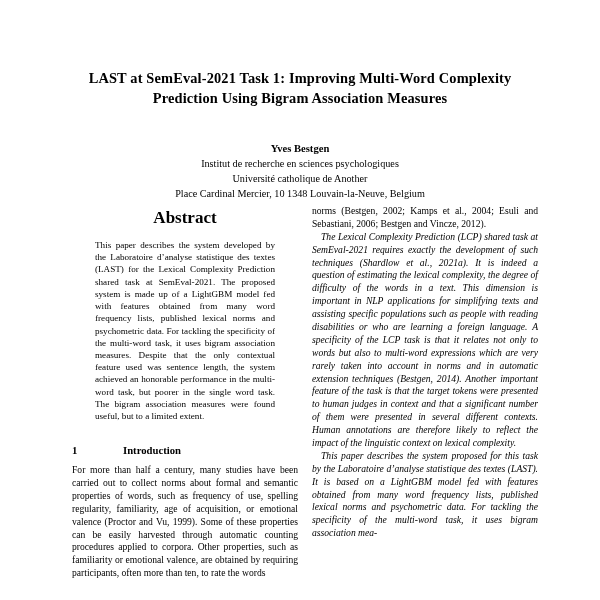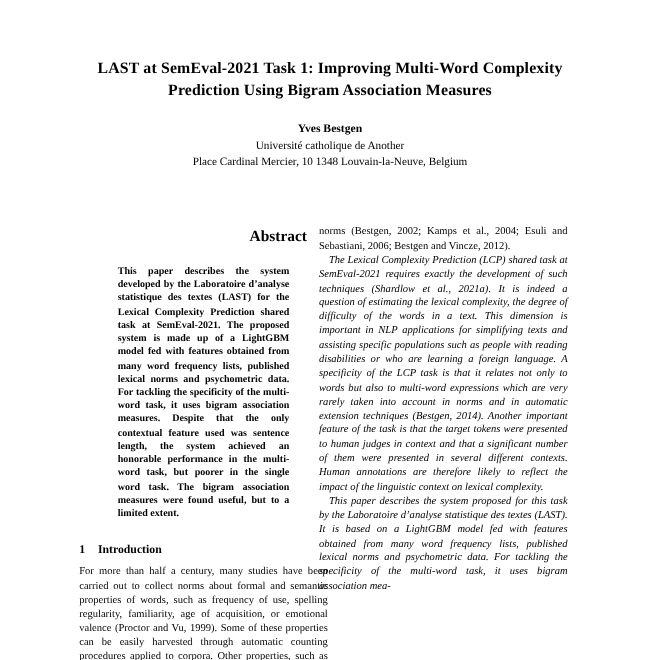--- a/index.html
+++ b/index.html
@@ -15,41 +15,41 @@
     font-family: "Liberation Serif", "DejaVu Serif", serif;
     color: #000000;
     -webkit-font-smoothing: antialiased;
   }
 
   .page {
     position: relative;
     width: 600px;
     height: 600px;
     box-sizing: border-box;
-    padding: 0;
+    padding: 16px;
     border-radius: 14px;
   }
 
   
   .title-block {
     padding: 52px 62px 0 62px;
   }
   .paper-title {
     font-size: 14.4px;
     font-weight: bold;
     line-height: 1.42;
     text-align: center;
     letter-spacing: 0.01em;
     margin: 0;
   }
 
   
   .author-block {
     text-align: center;
-    margin-top: 17px;
+    margin-top: 32px;
   }
   .author-name {
     font-size: 10.6px;
     font-weight: bold;
     line-height: 1.5;
   }
   .affil-line {
     font-size: 10.2px;
     line-height: 1.46;
   }
@@ -72,60 +72,60 @@
   .col {
     position: absolute;
     top: 0;
     height: 395px;
   }
   .col-left {
     left: 72px;
     width: 226px;
   }
   .col-right {
-    left: 290px;
+    left: 312px;
     width: 226px;
   }
 
   
   .abstract-wrap {
     padding: 0 19px 0 19px;
   }
   .abstract-heading {
-    font-size: 14px;
+    font-size: 17px;
     font-weight: bold;
-    text-align: right;
+    text-align: center;
     margin: 3px 0 11px 0;
     font-family: Liberation Serif, serif;
   }
   .abstract-body p {
-    margin: 16px;
+    margin: 4px;
     font-size: 9.15px;
     line-height: 1.335;
     text-align: justify;
     text-justify: inter-word;
     hyphens: none;
-    font-weight: bold;
   }
 
   
   .section-heading {
     margin: 22px 0 7px 0;
     font-size: 10.7px;
     font-weight: bold;
     line-height: 1.2;
     display: flex;
     align-items: baseline;
   }
   .section-num {
     width: 17px;
     flex: 0 0 17px;
   }
   .section-title {
     flex: 1 1 auto;
+    margin-left: 34px;
   }
 
   .body-par {
     margin: 0;
     font-size: 9.6px;
     line-height: 1.345;
     text-align: justify;
     text-justify: inter-word;
     hyphens: none;
   }
@@ -140,20 +140,21 @@
 </head>
 <body>
 
 <div class="page">
 
   <div class="title-block">
     <h1 class="paper-title">LAST at SemEval-2021 Task 1: Improving Multi-Word Complexity Prediction Using Bigram Association Measures</h1>
 
     <div class="author-block">
       <div class="author-name">Yves Bestgen</div>
+      <div class="affil-line">Institut de recherche en sciences psychologiques</div>
       <div class="affil-line">Université catholique de Another</div>
       <div class="affil-line">Place Cardinal Mercier, 10 1348 Louvain-la-Neuve, Belgium</div>
     </div>
   </div>
 
   <div class="columns">
 
     <div class="col col-left">
 
       <div class="abstract-wrap">

